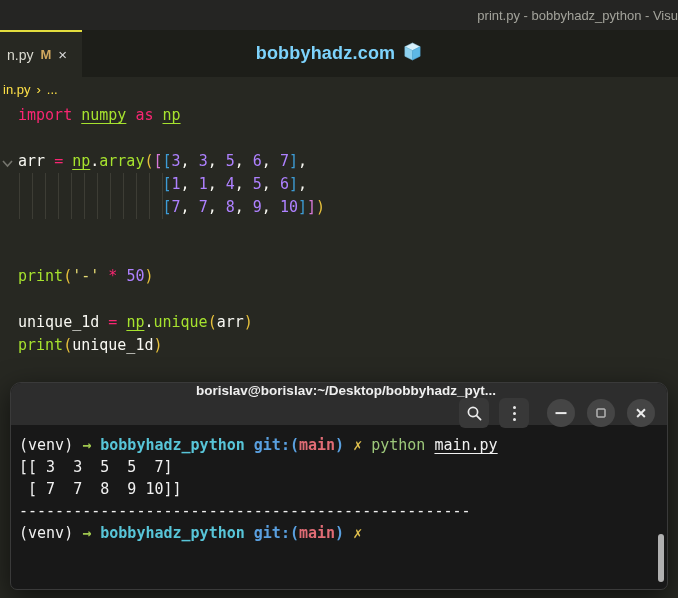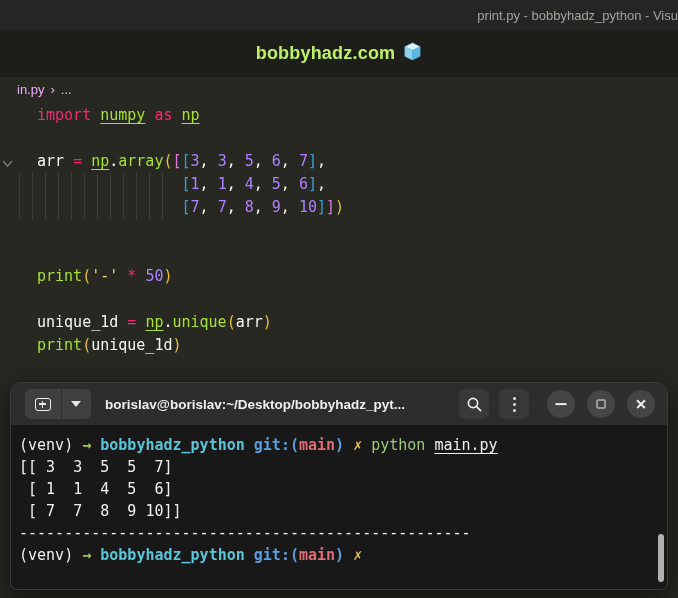--- a/index.html
+++ b/index.html
@@ -13,42 +13,42 @@
 
   
   .tabbar { position:absolute; left:0; top:30px; width:678px; height:47px; background:#1d1e19; }
   .tab { position:absolute; left:0; top:0; width:82px; height:47px; background:#272822;
          border-top:2px solid #e2dd3e; display:flex; align-items:center; padding-left:7px; gap:7px; }
   .tab-label { color:#dcdcd2; font-size:14px; }
   .tab-modified { color:#d1a85f; font-size:13px; font-weight:bold; }
   .tab-close { color:#d8d8d8; font-size:15px; line-height:1; cursor:pointer; }
   .watermark { position:absolute; left:0; top:0; width:100%; height:47px; display:flex;
                align-items:center; justify-content:center; gap:8px; pointer-events:none; }
-  .watermark-text { color:#bef264; font-size:18px; font-weight:bold; letter-spacing:.2px; }
+  .watermark-text { color:#7dd3fc; font-size:18px; font-weight:bold; letter-spacing:.2px; }
 
   
   .breadcrumb { position:absolute; left:0; top:77px; width:678px; height:24px; background:#272822;
-                display:flex; align-items:center; gap:6px; padding-left:17px;
-                color:#f0abfc; font-size:13px; }
+                display:flex; align-items:center; gap:6px; padding-left:3px;
+                color:#fde047; font-size:13px; }
 
   
   .editor { position:absolute; left:0; top:101px; width:678px; height:497px; background:#272822; }
   .code { position:absolute; left:18px; top:3px; font-family:"DejaVu Sans Mono", monospace;
-          font-size:15px; line-height:23px;margin-left:19px; }
+          font-size:15px; line-height:23px; }
   .cline { white-space:pre; height:23px; }
   .fold-chevron { position:absolute; left:1px; top:55px; width:13px; height:13px; opacity:.75; }
   .indent-guides { position:absolute; left:19px; top:72px; width:146px; height:46px;
         background:repeating-linear-gradient(to right, #3d3d35 0 1px, transparent 1px 13px); }
 
   
   .terminal { position:absolute; left:10px; top:382px; width:658px; height:208px;
               border-radius:11px 11px 7px 7px; background:#181818; border:1px solid #3a3a3a;
               box-shadow:0 8px 28px rgba(0,0,0,.6); }
   .term-header { height:42px; background:#2d2d2d; border-radius:10px 10px 0 0;
-                 display:flex; align-items:center; }
+                 display:flex; align-items:center;flex-direction:column; }
   .newtab-group { margin-left:14px; width:66px; height:30px; background:#3f3f3f; border-radius:6px;
                   display:flex; align-items:center; overflow:hidden; }
   .newtab-btn { width:37px; height:100%; display:flex; align-items:center; justify-content:center;
                 border-right:1px solid #2d2d2d; cursor:pointer; }
   .tabplus { width:16px; height:13px; border:1.6px solid #ececec; border-radius:3px; position:relative; }
   .tabplus .ph { position:absolute; left:3px; top:4.6px; width:7px; height:1.7px; background:#ececec; }
   .tabplus .pv { position:absolute; left:5.6px; top:2px; width:1.7px; height:7px; background:#ececec; }
   .newtab-dd { width:28px; height:100%; display:flex; align-items:center; justify-content:center; cursor:pointer; }
   .tri-down { width:0; height:0; border-left:5px solid transparent; border-right:5px solid transparent;
               border-top:6px solid #e8e8e8; }
@@ -74,20 +74,25 @@
                     background:#b0b0b0; border-radius:3px; cursor:pointer; }
 </style>
 </head>
 <body>
 
 <div class="titlebar">
   <span class="titlebar-text">print.py - bobbyhadz_python - Visu</span>
 </div>
 
 <div class="tabbar">
+  <div class="tab">
+    <span class="tab-label">n.py</span>
+    <span class="tab-modified">M</span>
+    <span class="tab-close">×</span>
+  </div>
   <div class="watermark">
     <span class="watermark-text">bobbyhadz.com</span>
     <span>
       <svg width="19" height="19" viewBox="0 0 20 20">
         <polygon points="10,1 18,5 10,9 2,5" fill="#d8f1fb" stroke="#9fd8ef" stroke-width="0.6"></polygon>
         <polygon points="2,5 10,9 10,19 2,15" fill="#8fd2ef" stroke="#7ec4e4" stroke-width="0.6"></polygon>
         <polygon points="18,5 10,9 10,19 18,15" fill="#5db8e6" stroke="#54aede" stroke-width="0.6"></polygon>
       </svg>
     </span>
   </div>
@@ -160,20 +165,19 @@
             <span class="bar x1"></span>
             <span class="bar x2"></span>
           </div>
       </div>
     </div>
   </div>
   <div class="term-body">
     <div>
         <div class="tline"><span style="color: rgb(241, 241, 241);">(venv) </span><span style="color: rgb(158, 197, 78); font-weight: bold;">→ </span><span style="color: rgb(88, 197, 216); font-weight: bold;">bobbyhadz_python </span><span style="color: rgb(90, 160, 224); font-weight: bold;">git:(</span><span style="color: rgb(224, 108, 117); font-weight: bold;">main</span><span style="color: rgb(90, 160, 224); font-weight: bold;">) </span><span style="color: rgb(226, 193, 78); font-weight: bold;">✗ </span><span style="color: rgb(157, 200, 122);">python </span><span style="color: rgb(241, 241, 241); text-decoration: underline; text-underline-offset: 3px;">main.py</span></div>
         <div class="tline"><span style="color: rgb(241, 241, 241);">[[ 3  3  5  5  7]</span></div>
-        <div class="tline"><span style="color: rgb(241, 241, 241);"> [ 1  1  4  5  6]</span></div>
         <div class="tline"><span style="color: rgb(241, 241, 241);"> [ 7  7  8  9 10]]</span></div>
         <div class="tline"><span style="color: rgb(241, 241, 241);">--------------------------------------------------</span></div>
         <div class="tline"><span style="color: rgb(241, 241, 241);">(venv) </span><span style="color: rgb(158, 197, 78); font-weight: bold;">→ </span><span style="color: rgb(88, 197, 216); font-weight: bold;">bobbyhadz_python </span><span style="color: rgb(90, 160, 224); font-weight: bold;">git:(</span><span style="color: rgb(224, 108, 117); font-weight: bold;">main</span><span style="color: rgb(90, 160, 224); font-weight: bold;">) </span><span style="color: rgb(226, 193, 78); font-weight: bold;">✗</span></div>
       </div>
     <div class="term-scrollbar"></div>
   </div>
 </div>
 
 </body></html>

